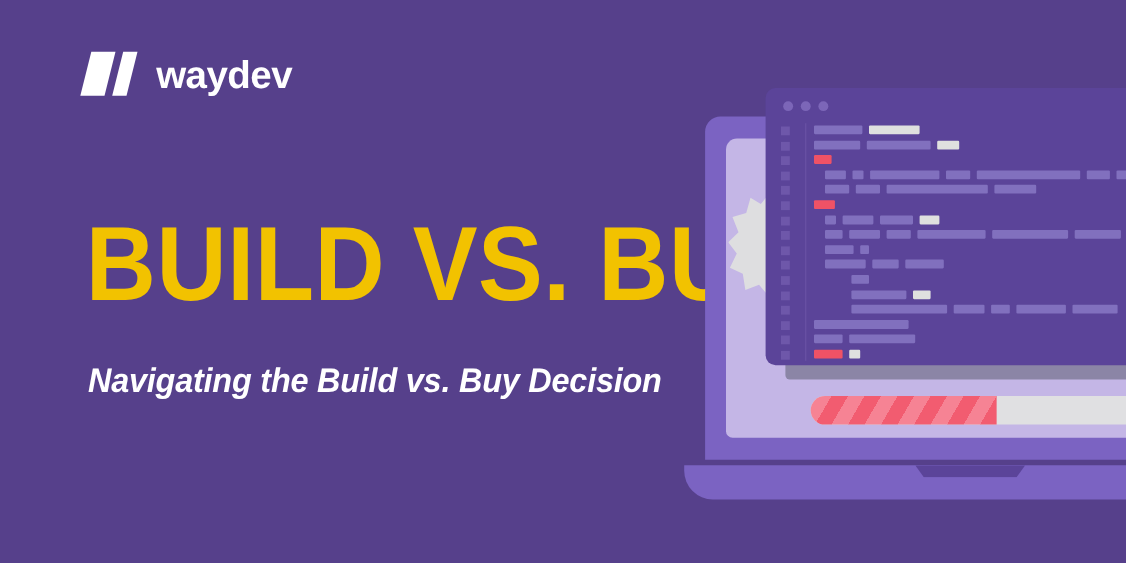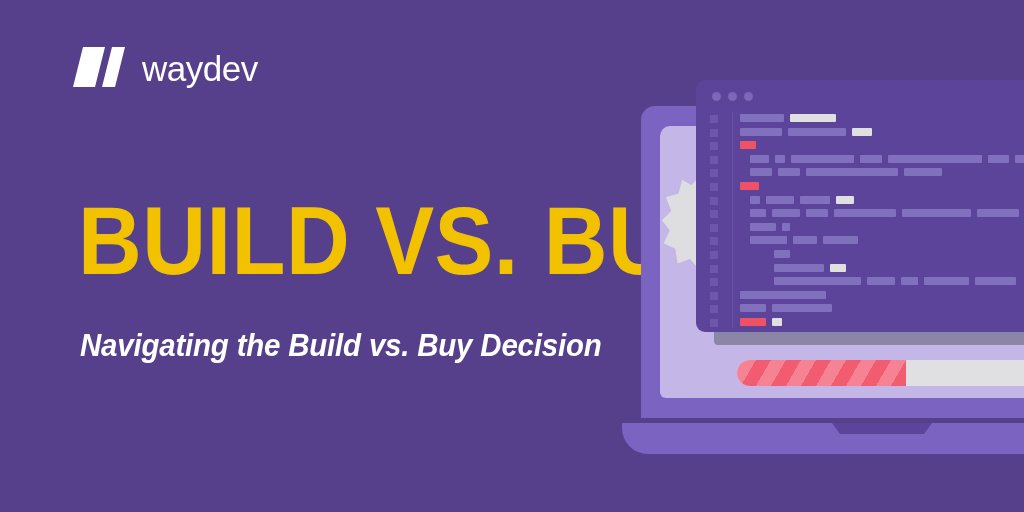--- a/index.html
+++ b/index.html
@@ -35,21 +35,21 @@
     top: 0;
     height: 40px;
     background: #ffffff;
     transform: skewX(-14deg);
   }
   .logo-bar.b1 { left: 2px;  width: 22px; }
   .logo-bar.b2 { left: 31px; width: 13px; }
   .logo-word {
     color: #ffffff;
     font-size: 35px;
-    font-weight: 400;
+    font-weight: 700;
     letter-spacing: -0.5px;
     line-height: 1;
     margin-top: 2px;
   }
 
   
   .headline {
     position: absolute;
     left: 78px;
     top: 197px;

